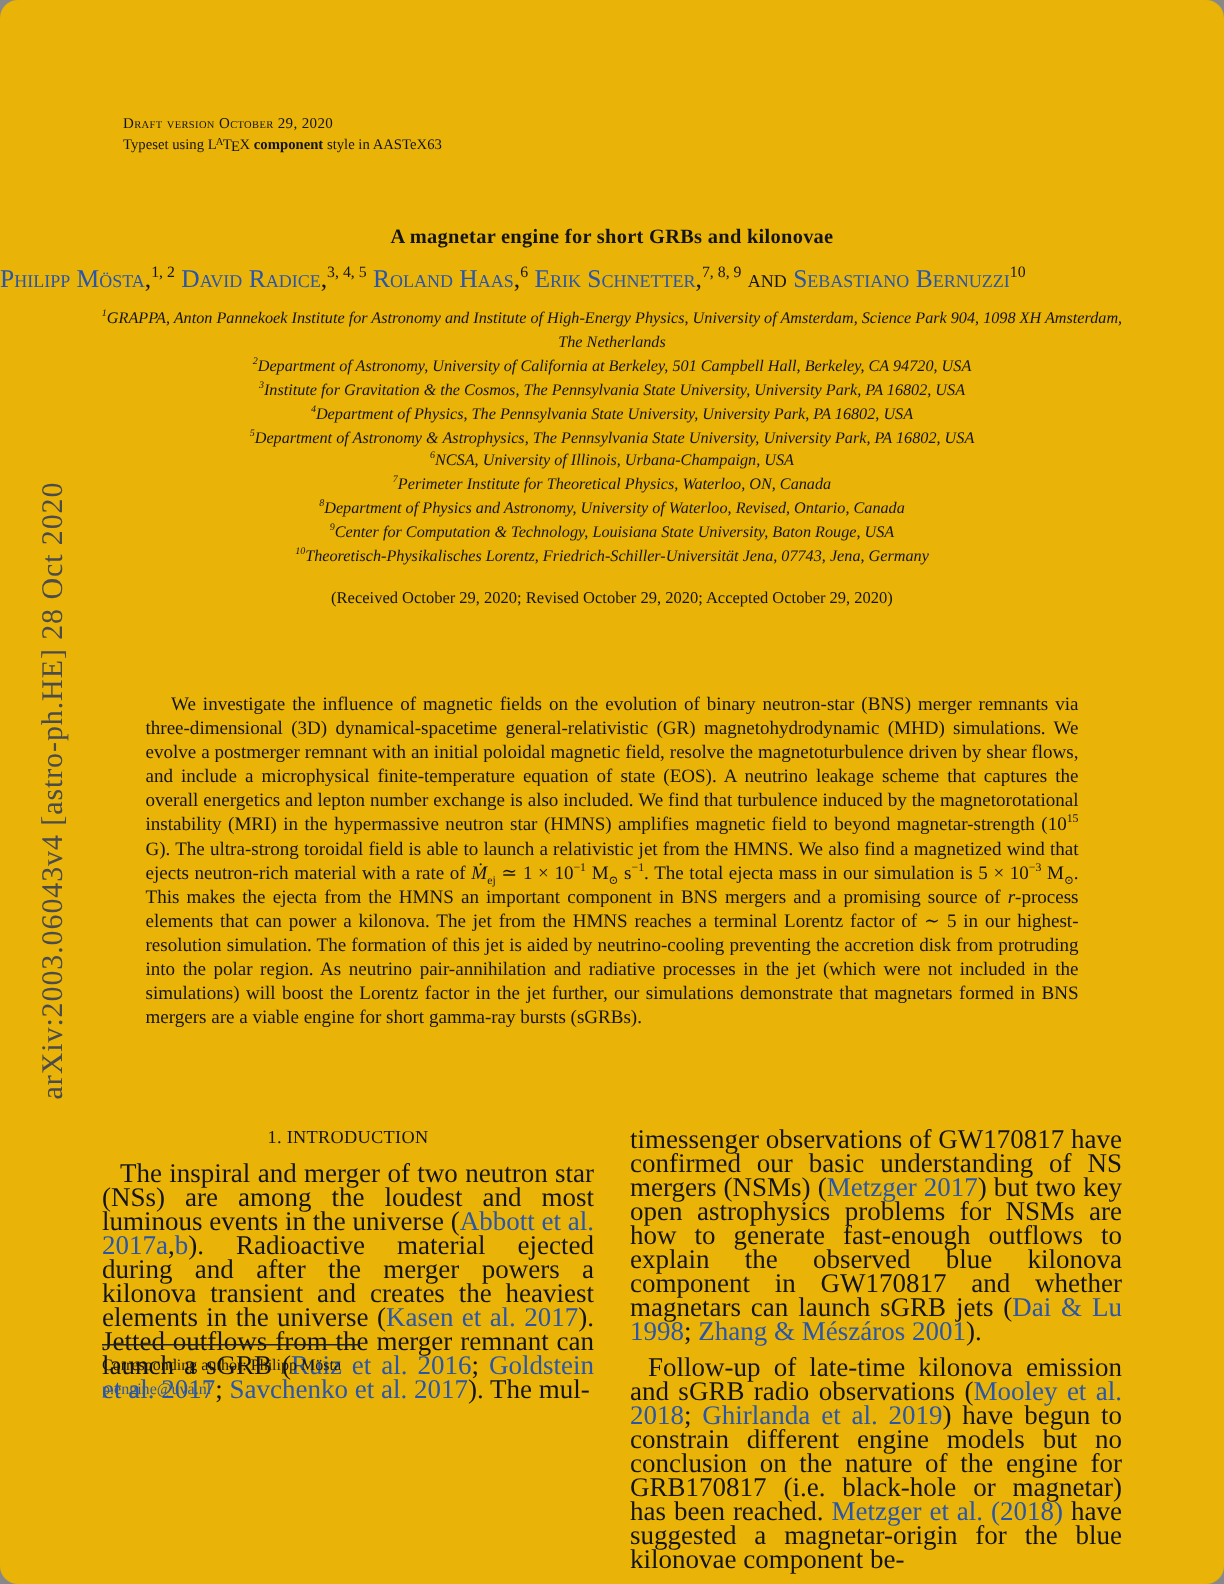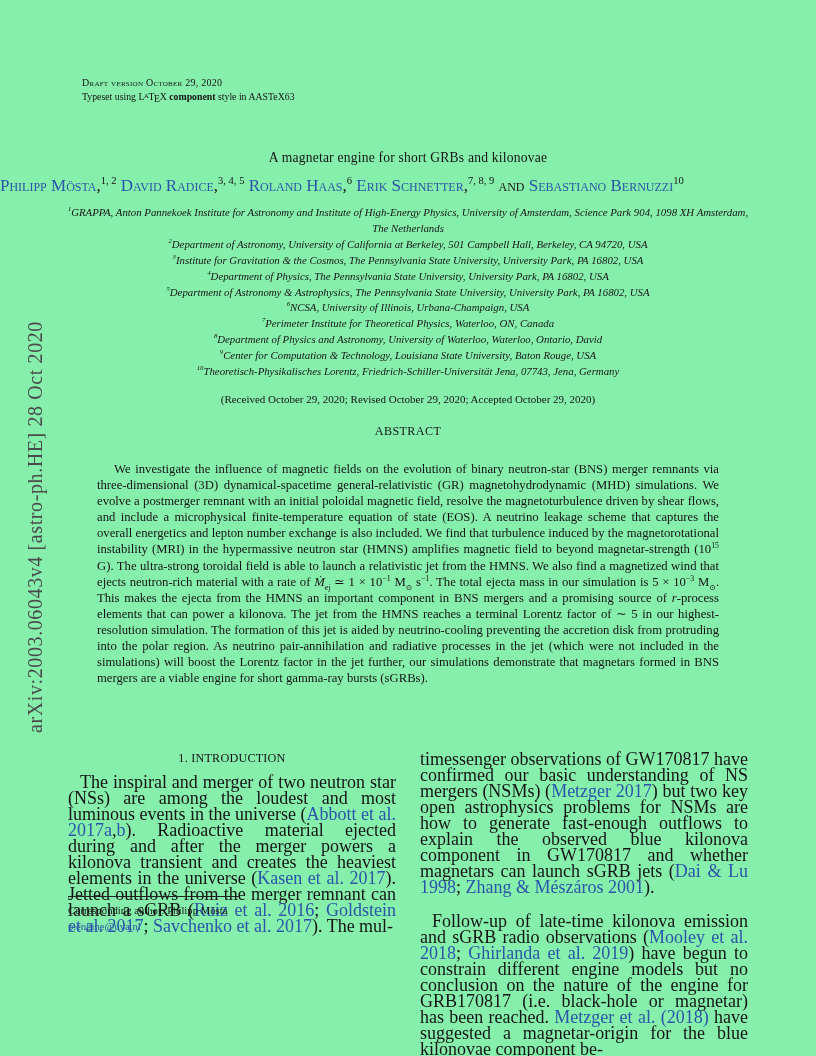--- a/index.html
+++ b/index.html
@@ -6,23 +6,24 @@
   html, body { margin: 0; padding: 0; }
   body {
     font-family: "Liberation Serif", "DejaVu Serif", serif;
     color: #141414;
     background: #888;
   }
   .page {
     position: relative;
     width: 816px;
     height: 1056px;
-    background: #86efac;
+    background: #eab308;
     overflow: hidden;
     margin: 0 auto;
+    border-radius: 12px;
   }
   sup { font-size: 0.62em; line-height: 0; vertical-align: super; }
   sub { font-size: 0.62em; line-height: 0; vertical-align: sub; }
   .it { font-style: italic; }
   .bold { font-weight: bold; }
   .link { color: var(--link-color, #2956a8); }
 
   .draft-block {
     position: absolute; left: 82px; top: 76px;
     font-size: 10px; line-height: 13.5px;
@@ -36,21 +37,21 @@
     position: absolute; left: -233px; top: 514px;
     width: 540px; height: 26px; text-align: center;
     transform: rotate(-90deg); transform-origin: center;
     font-size: 20px; letter-spacing: 0.6px;
     color: var(--stamp-color, #4b4b4b);
     white-space: nowrap;
   }
 
   .title {
     position: absolute; top: 150px; left: 0; width: 100%;
-    text-align: center; font-size: 13.6px; font-weight: normal; letter-spacing: 0.2px;
+    text-align: center; font-size: 13.6px; font-weight: bold; letter-spacing: 0.2px;
   }
   .authors {
     position: absolute; top: 176px; left: 0; width: 100%;
     text-align: left; font-size: 17px; font-variant: small-caps;
   }
   .author-name { color: var(--author-color, #2956a8); }
 
   .affiliations {
     position: absolute; top: 205px; left: 60px; width: 696px;
     text-align: center; font-style: italic;
@@ -75,21 +76,21 @@
   .col-left  { position: absolute; top: 751px; left: 68px;  width: 328px; }
   .col-right { position: absolute; top: 751px; left: 420px; width: 328px; }
   .section-heading {
     text-align: center; font-size: 12.2px; letter-spacing: 0.2px;
     margin: 0 0 8px 0;
   }
   .body-par {
     text-align: justify; font-size: 18px; line-height: 16px; margin: 0;
   }
   .indent { text-indent: 12px; }
-  .par-gap { margin-top: 18px; }
+  .par-gap { margin-top: 8px; }
 
   .footnote {
     position: absolute; left: 68px; top: 896px; width: 328px;
     font-size: 10.7px; line-height: 15.5px;
   }
   .footnote-rule { width: 172px; height: 1px; background: #222; margin-bottom: 6px; }
   .footnote-email { color: var(--link-color, #2956a8); }
 </style>
 </head>
 <body>
@@ -108,28 +109,27 @@
   <div class="authors"><span class="author-name">Philipp Mösta</span><span>,</span><sup>1, 2</sup><span> </span><span class="author-name">David Radice</span><span>,</span><sup>3, 4, 5</sup><span> </span><span class="author-name">Roland Haas</span><span>,</span><sup>6</sup><span> </span><span class="author-name">Erik Schnetter</span><span>,</span><sup>7, 8, 9</sup><span> and </span><span class="author-name">Sebastiano Bernuzzi</span><sup>10</sup></div>
 
   <div class="affiliations">
       <div class="affil-line"><sup>1</sup><span>GRAPPA, Anton Pannekoek Institute for Astronomy and Institute of High-Energy Physics, University of Amsterdam, Science Park 904, 1098 XH Amsterdam, The Netherlands</span></div>
       <div class="affil-line"><sup>2</sup><span>Department of Astronomy, University of California at Berkeley, 501 Campbell Hall, Berkeley, CA 94720, USA</span></div>
       <div class="affil-line"><sup>3</sup><span>Institute for Gravitation &amp; the Cosmos, The Pennsylvania State University, University Park, PA 16802, USA</span></div>
       <div class="affil-line"><sup>4</sup><span>Department of Physics, The Pennsylvania State University, University Park, PA 16802, USA</span></div>
       <div class="affil-line"><sup>5</sup><span>Department of Astronomy &amp; Astrophysics, The Pennsylvania State University, University Park, PA 16802, USA</span></div>
       <div class="affil-line"><sup>6</sup><span>NCSA, University of Illinois, Urbana-Champaign, USA</span></div>
       <div class="affil-line"><sup>7</sup><span>Perimeter Institute for Theoretical Physics, Waterloo, ON, Canada</span></div>
-      <div class="affil-line"><sup>8</sup><span>Department of Physics and Astronomy, University of Waterloo, Waterloo, Ontario, David</span></div>
+      <div class="affil-line"><sup>8</sup><span>Department of Physics and Astronomy, University of Waterloo, Revised, Ontario, Canada</span></div>
       <div class="affil-line"><sup>9</sup><span>Center for Computation &amp; Technology, Louisiana State University, Baton Rouge, USA</span></div>
       <div class="affil-line"><sup>10</sup><span>Theoretisch-Physikalisches Lorentz, Friedrich-Schiller-Universität Jena, 07743, Jena, Germany</span></div>
     </div>
 
   <div class="received">(Received October 29, 2020; Revised October 29, 2020; Accepted October 29, 2020)</div>
 
-  <div class="abstract-heading">ABSTRACT</div>
 
   <div class="abstract-body"><span>We investigate the influence of magnetic fields on the evolution of binary neutron-star (BNS) merger remnants via three-dimensional (3D) dynamical-spacetime general-relativistic (GR) magnetohydrodynamic (MHD) simulations. We evolve a postmerger remnant with an initial poloidal magnetic field, resolve the magnetoturbulence driven by shear flows, and include a microphysical finite-temperature equation of state (EOS). A neutrino leakage scheme that captures the overall energetics and lepton number exchange is also included. We find that turbulence induced by the magnetorotational instability (MRI) in the hypermassive neutron star (HMNS) amplifies magnetic field to beyond magnetar-strength (10</span><sup>15</sup><span> G). The ultra-strong toroidal field is able to launch a relativistic jet from the HMNS. We also find a magnetized wind that ejects neutron-rich material with a rate of </span><span class="it">Ṁ</span><sub>ej</sub><span> ≃ 1 × 10</span><sup>−1</sup><span> M</span><sub>⊙</sub><span> s</span><sup>−1</sup><span>. The total ejecta mass in our simulation is 5 × 10</span><sup>−3</sup><span> M</span><sub>⊙</sub><span>. This makes the ejecta from the HMNS an important component in BNS mergers and a promising source of </span><span class="it">r</span><span>-process elements that can power a kilonova. The jet from the HMNS reaches a terminal Lorentz factor of ∼ 5 in our highest-resolution simulation. The formation of this jet is aided by neutrino-cooling preventing the accretion disk from protruding into the polar region. As neutrino pair-annihilation and radiative processes in the jet (which were not included in the simulations) will boost the Lorentz factor in the jet further, our simulations demonstrate that magnetars formed in BNS mergers are a viable engine for short gamma-ray bursts (sGRBs).</span></div>
 
   <div class="col-left">
     <div class="section-heading">1. INTRODUCTION</div>
     <p class="body-par indent"><span>The inspiral and merger of two neutron star (NSs) are among the loudest and most luminous events in the universe (</span><span class="link">Abbott et al. 2017a</span><span>,</span><span class="link">b</span><span>). Radioactive material ejected during and after the merger powers a kilonova transient and creates the heaviest elements in the universe (</span><span class="link">Kasen et al. 2017</span><span>). Jetted outflows from the merger remnant can launch a sGRB (</span><span class="link">Ruiz et al. 2016</span><span>; </span><span class="link">Goldstein et al. 2017</span><span>; </span><span class="link">Savchenko et al. 2017</span><span>). The mul-</span></p>
   </div>
 
   <div class="col-right">
     <p class="body-par"><span>timessenger observations of GW170817 have confirmed our basic understanding of NS mergers (NSMs) (</span><span class="link">Metzger 2017</span><span>) but two key open astrophysics problems for NSMs are how to generate fast-enough outflows to explain the observed blue kilonova component in GW170817 and whether magnetars can launch sGRB jets (</span><span class="link">Dai &amp; Lu 1998</span><span>; </span><span class="link">Zhang &amp; Mészáros 2001</span><span>).</span></p>

